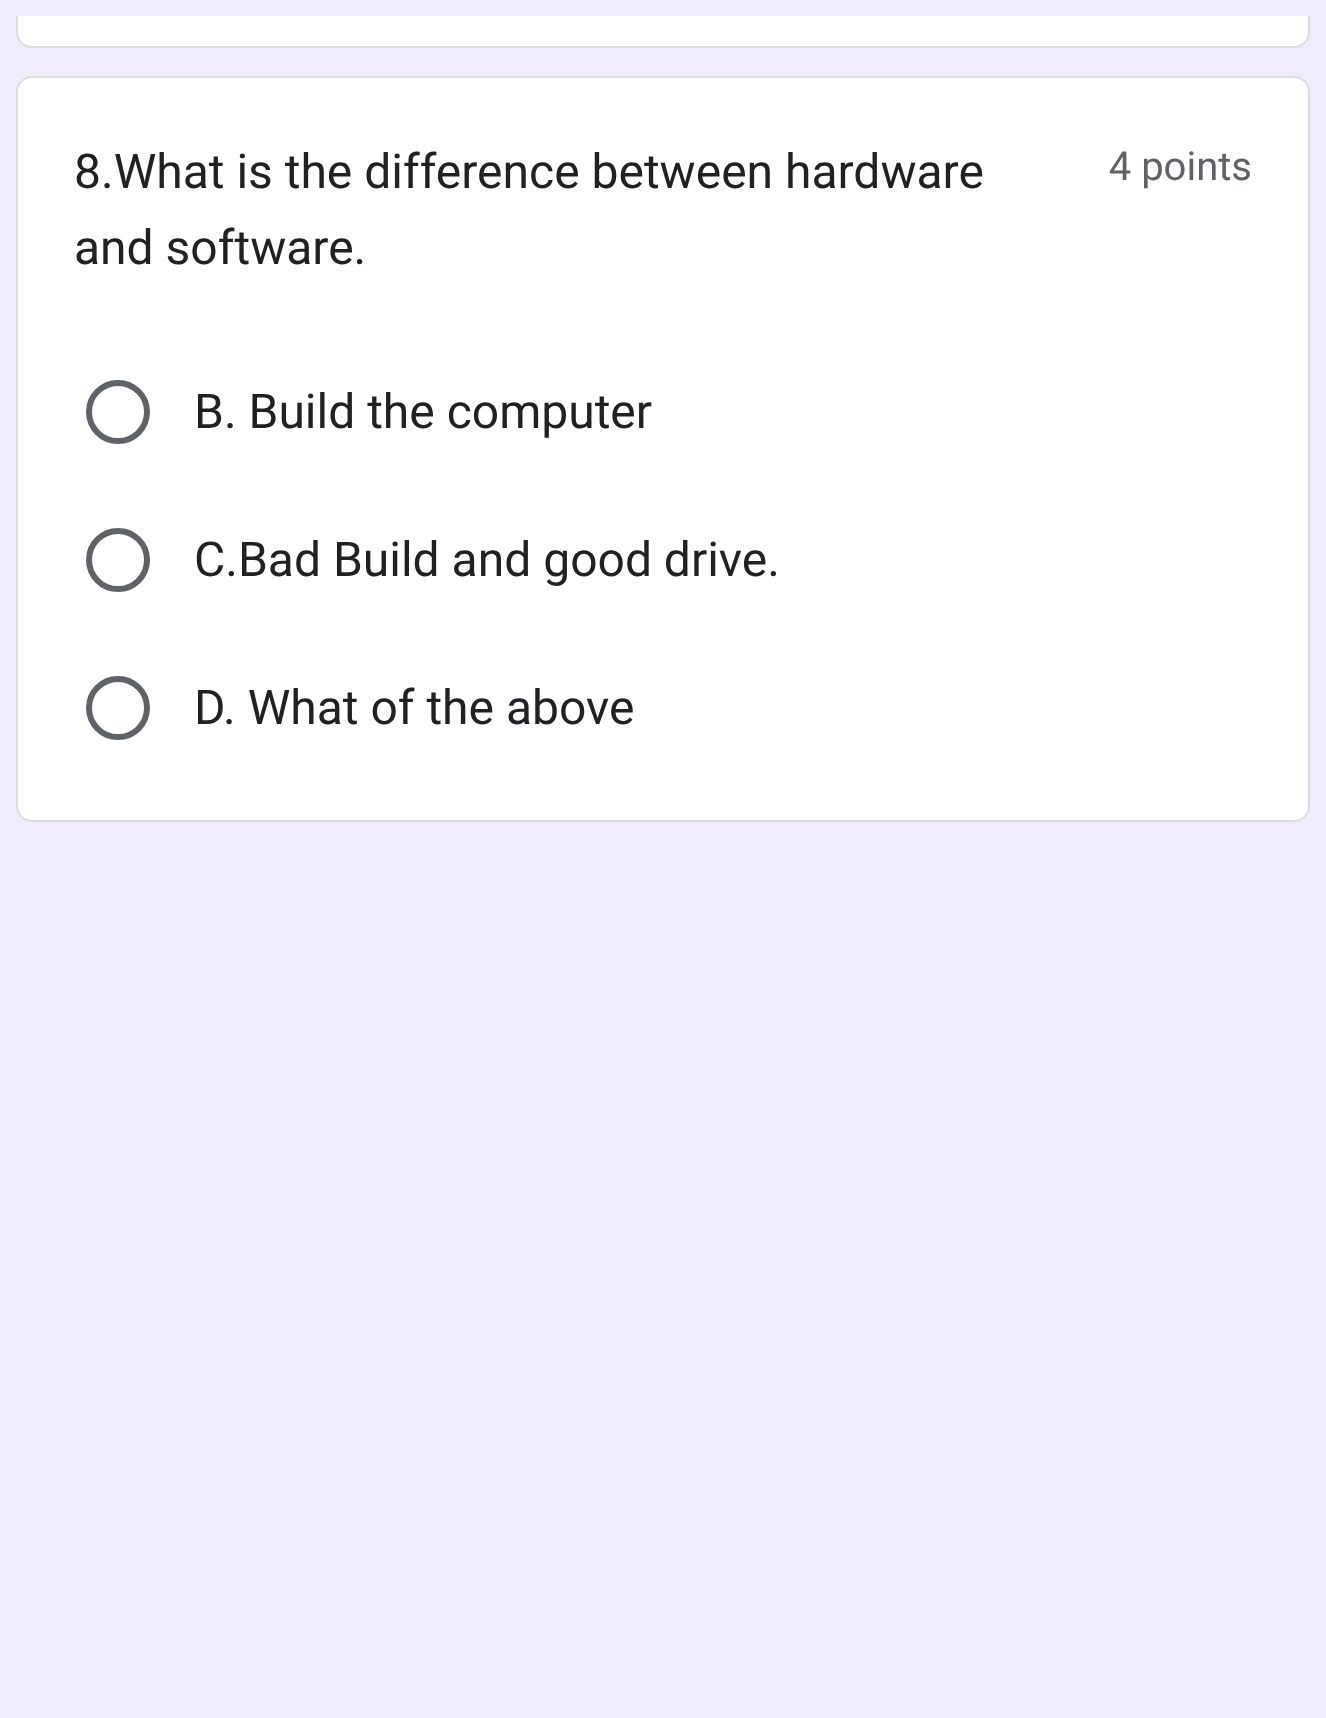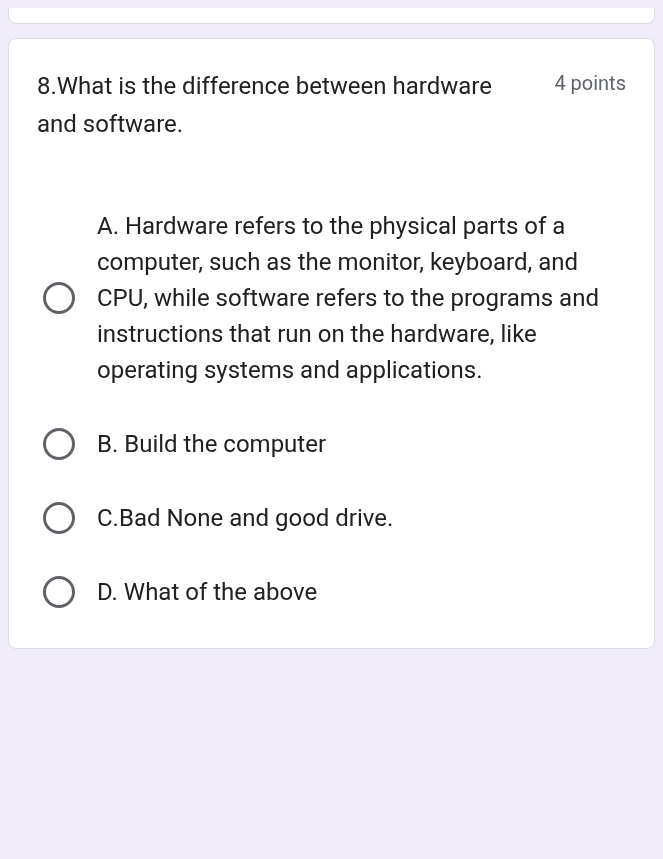--- a/index.html
+++ b/index.html
@@ -28,21 +28,21 @@
       background: #fff;
       border: 1px solid #dadce0;
       border-radius: 8px;
       padding: 28px 28px 38px 28px;
     }
     
     .question-header {
       display: flex;
       justify-content: space-between;
       align-items: flex-start;
-      margin-bottom: 64px;
+      margin-bottom: 44px;
     }
     
     .question-title {
       font-size: 24px;
       font-weight: 400;
       color: #202124;
       line-height: 1.6;
       flex: 1;
       padding-right: 20px;
     }
@@ -89,33 +89,29 @@
 
 <div class="prev-card-edge"></div>
 
 <div class="question-card">
   <div class="question-header">
     <div class="question-title"> 8.What is the difference between hardware and software.</div>
     <div class="question-points">4 points</div>
   </div>
 
   <div class="options-list">
-    <div class="option-row">
-      <div class="radio-circle"></div>
-      <div class="option-label">A. Hardware refers to the physical parts of a computer, such as the monitor, keyboard, and CPU, while software refers to the programs and instructions that run on the hardware, like operating systems and applications.</div>
-    </div>
 
     <div class="option-row">
       <div class="radio-circle"></div>
       <div class="option-label">B. Build the computer</div>
     </div>
 
     <div class="option-row">
       <div class="radio-circle"></div>
-      <div class="option-label">C.Bad None and good drive.</div>
+      <div class="option-label">C.Bad Build and good drive.</div>
     </div>
 
     <div class="option-row">
       <div class="radio-circle"></div>
       <div class="option-label">D. What of the above</div>
     </div>
   </div>
 </div>
 
 </body></html>

